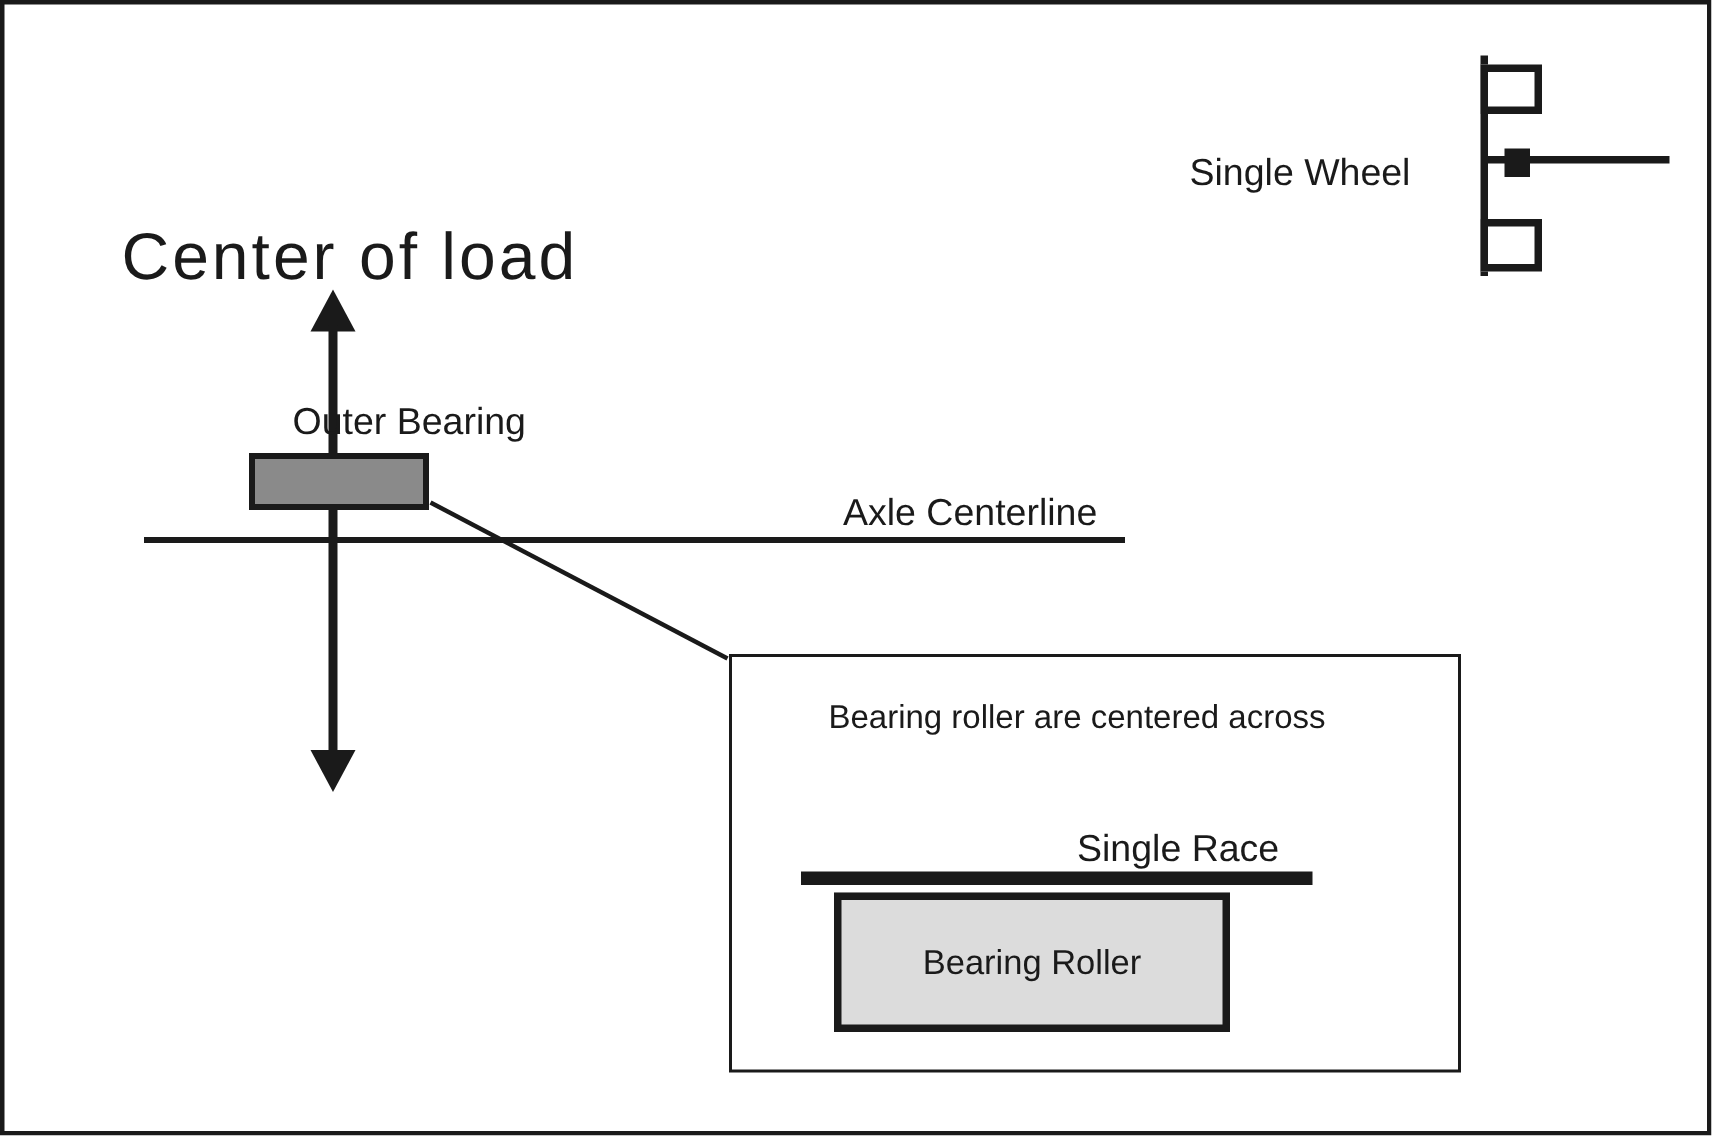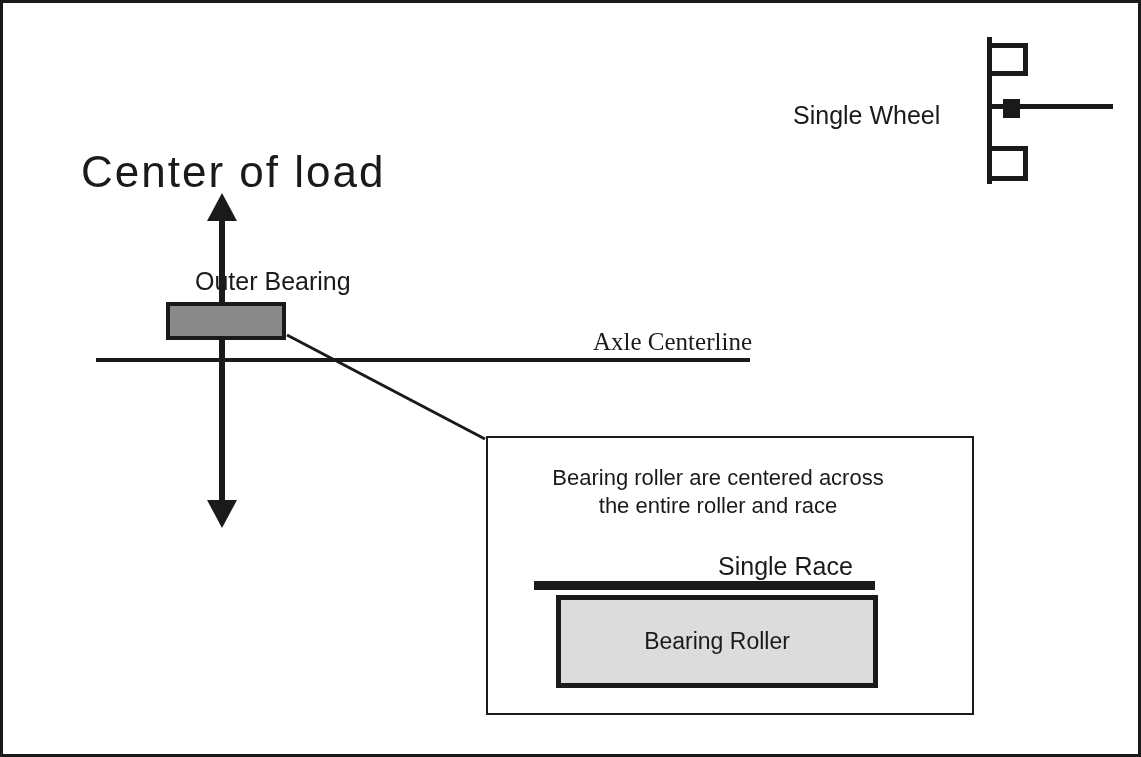--- a/index.html
+++ b/index.html
@@ -75,21 +75,21 @@
   }
 
   
   .axle-line {
     left: 93px;
     top: 355px;
     width: 654px;
     height: 4px;
     background: #1a1a1a;
   }
-  .axle-label { left: 590px; top: 325px; font-family: Liberation Serif, serif; }
+  .axle-label { left: 559px; top: 325px; }
 
   
   .overlay {
     left: 0; top: 0;
     width: 1141px;
     height: 757px;
     pointer-events: none;
   }
 
   
@@ -114,21 +114,21 @@
   .bearing-race-bar {
     left: 531px;
     top: 578px;
     width: 341px;
     height: 9px;
     background: #1a1a1a;
   }
   .bearing-roller-rect {
     left: 553px;
     top: 592px;
-    width: 322px;
+    width: 264px;
     height: 93px;
     background: #dcdcdc;
     border: 5px solid #1a1a1a;
     box-sizing: border-box;
     display: flex;
     align-items: center;
     justify-content: center;
     font-size: 23px;
   }
 
@@ -191,21 +191,20 @@
   <div class="abs label axle-label">Axle Centerline</div>
   <div class="abs axle-line"></div>
 
   <svg class="abs overlay" width="1141" height="757" viewBox="0 0 1141 757" xmlns="http://www.w3.org/2000/svg">
     <line x1="284" y1="332" x2="482" y2="436" stroke="#1a1a1a" stroke-width="3"></line>
   </svg>
 
   <div class="abs callout-box"></div>
   <div class="abs callout-caption">
     <div>Bearing roller are centered across</div>
-    <div>the entire roller and race</div>
   </div>
   <div class="abs label bearing-race-label">Single Race</div>
   <div class="abs bearing-race-bar"></div>
   <div class="abs bearing-roller-rect">
     <span>Bearing Roller</span>
   </div>
 
   <div class="abs label single-wheel-label">Single Wheel</div>
   <div class="abs wheel-vline"></div>
   <div class="abs wheel-square-top"></div>

